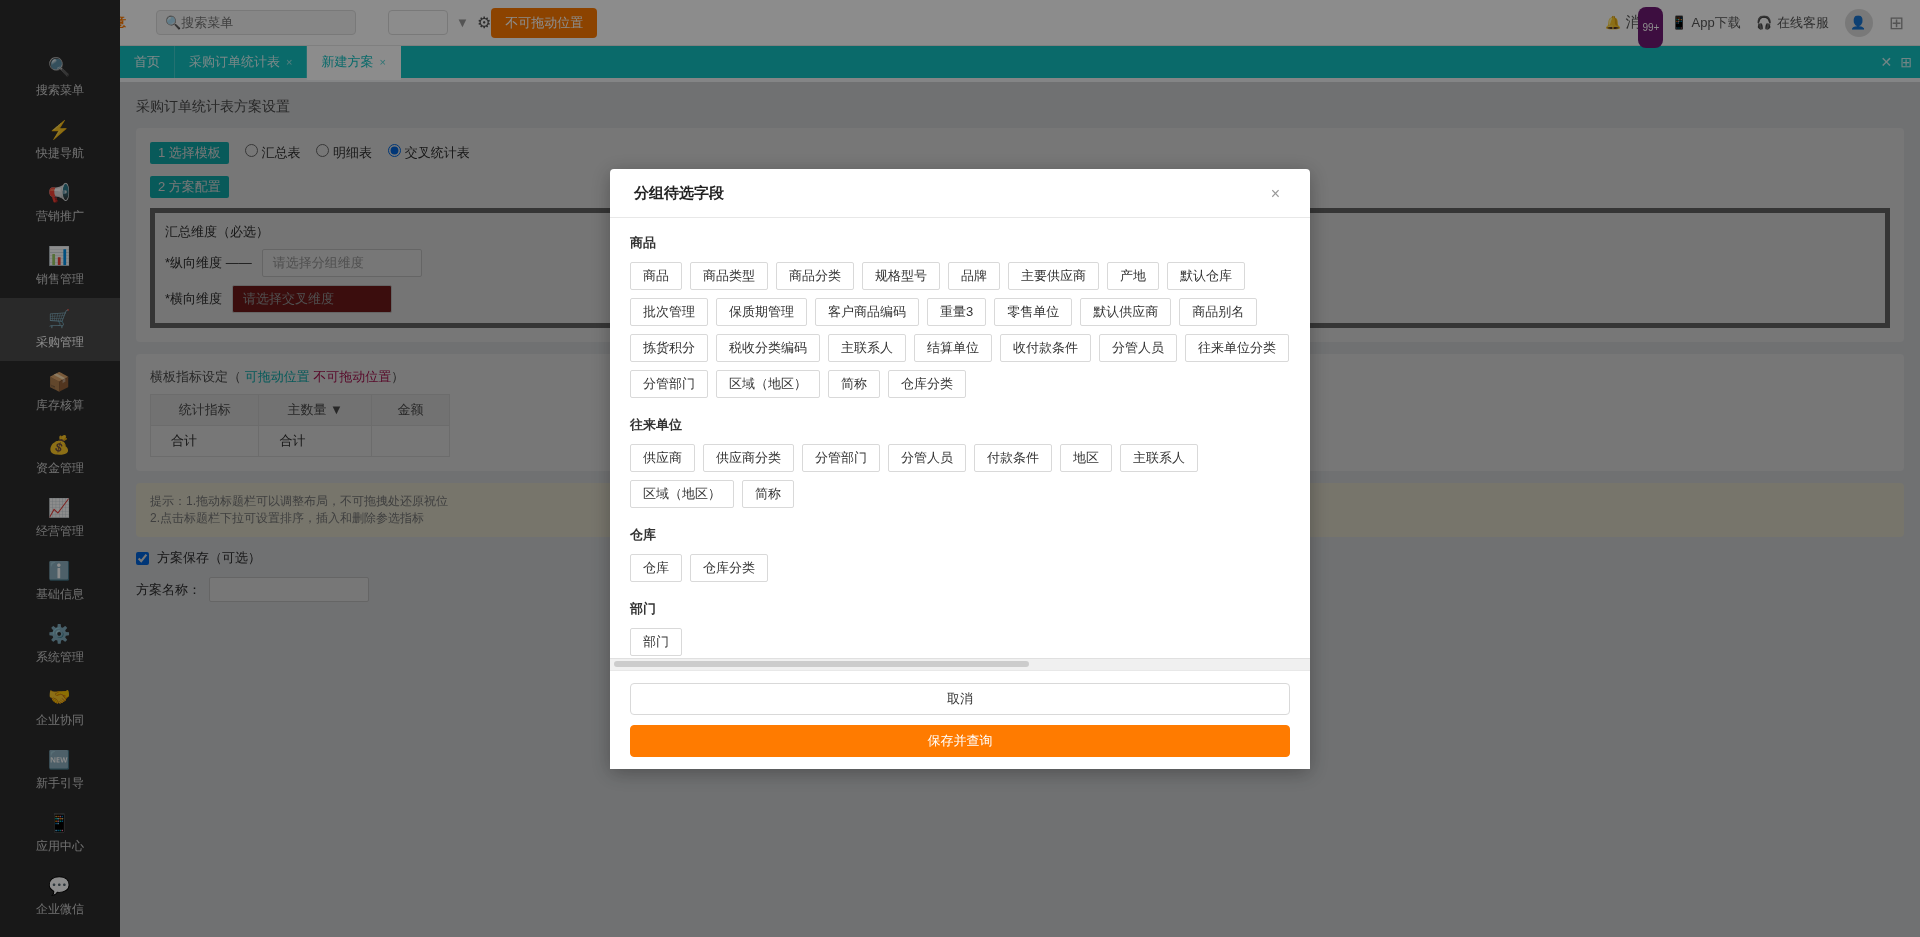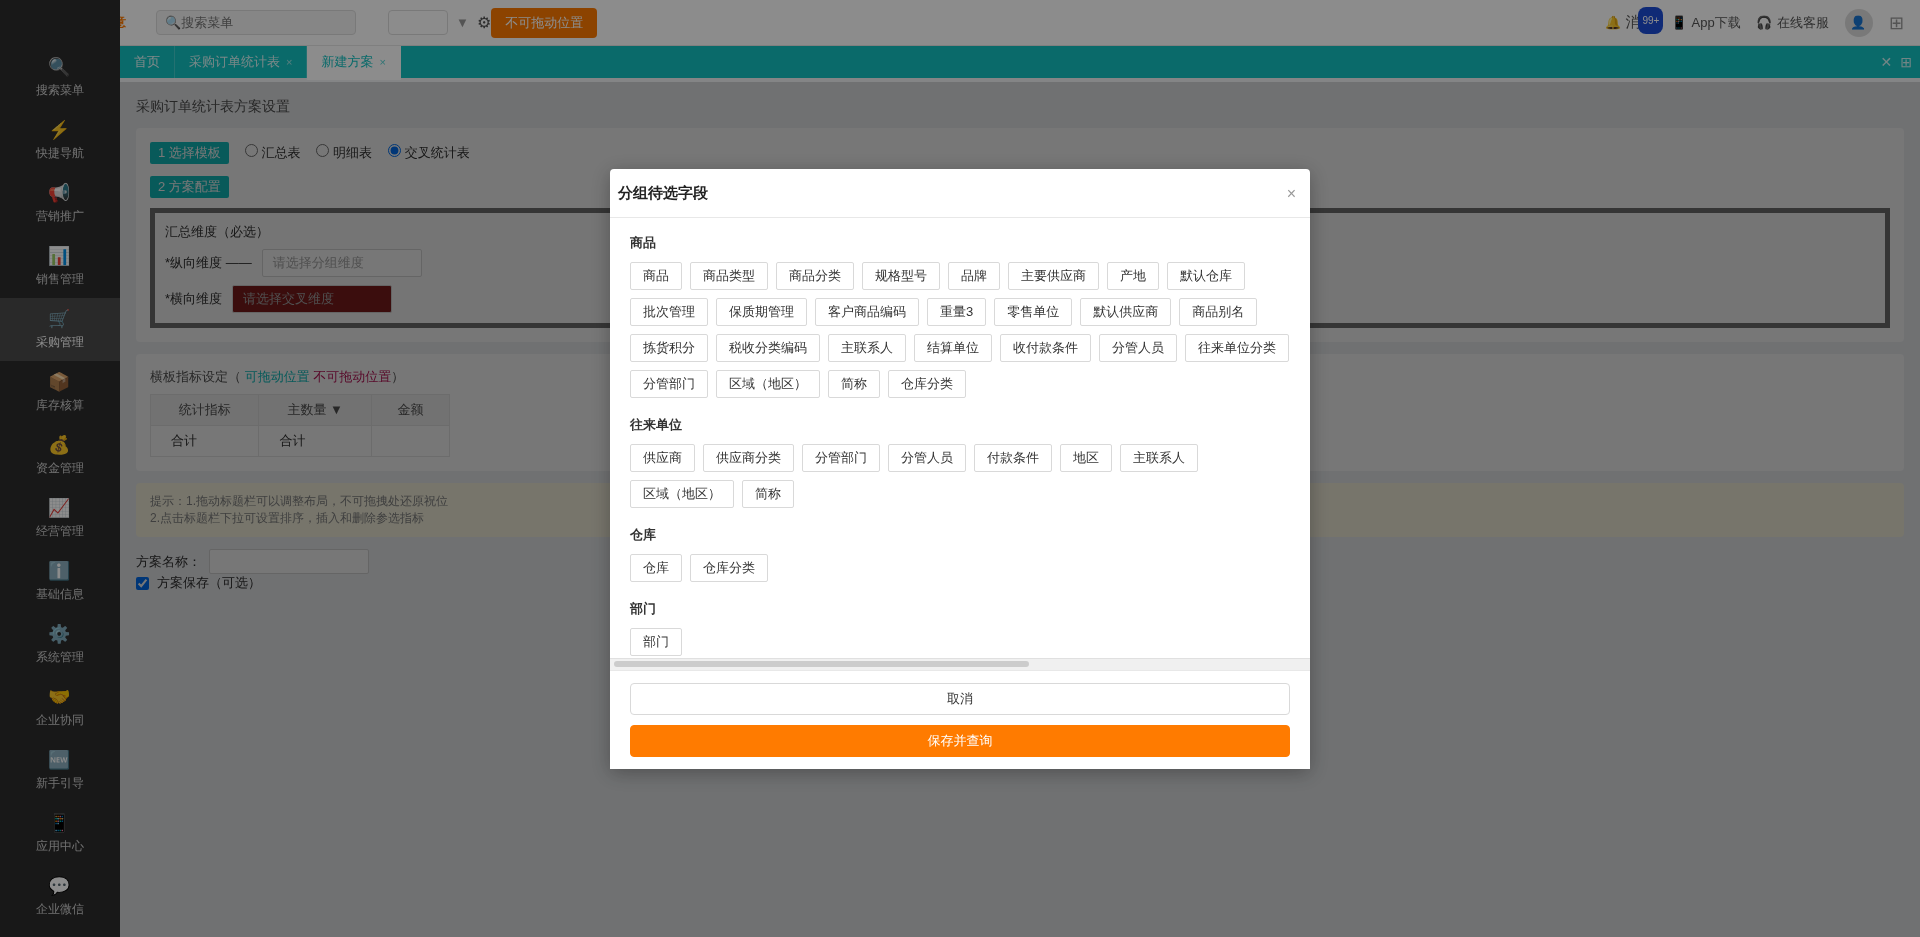--- a/index.html
+++ b/index.html
@@ -72,25 +72,25 @@
     .top-icon-btn {
       display: flex;
       align-items: center;
       gap: 4px;
       color: #555;
       cursor: pointer;
       font-size: 13px;
       position: relative;
     }
     .badge {
-      background: #1d4ed8;
+      background: #701a75;
       color: white;
       font-size: 10px;
       border-radius: 8px;
-      padding: 8px 4px;
+      padding: 15px 4px;
       position: absolute;
       top: -6px;
       right: -8px;
     }
     .gear-icon-top { font-size: 16px; color: #555; cursor: pointer; }
 
     
     .nav-tabs {
       height: 32px;
       background: #13c2c2;
@@ -180,21 +180,21 @@
       width: 700px;
       max-height: 600px;
       display: flex;
       flex-direction: column;
       box-shadow: 0 4px 20px rgba(0,0,0,0.3);
     }
     .modal-header {
       display: flex;
       align-items: center;
       justify-content: space-between;
-      padding: 14px 8px 12px;
+      padding: 14px 24px 12px;
       border-bottom: 1px solid #e8e8e8;
       flex-shrink: 0;
     }
     .modal-title {
       font-size: 15px;
       font-weight: bold;
       color: #222;
     }
     .modal-close {
       cursor: pointer;
@@ -448,27 +448,27 @@
           <td style="border:1px solid #e8e8e8; padding:6px 20px; color:#333;">合计</td>
           <td style="border:1px solid #e8e8e8; padding:6px 20px;"></td>
         </tr>
       </tbody>
     </table>
   </div>
   <div style="background:#fffbe6; padding:10px 14px; border-radius:4px; font-size:12px; color:#888; margin-bottom:12px;">
     <div>提示：1.拖动标题栏可以调整布局，不可拖拽处还原祝位</div>
     <div>2.点击标题栏下拉可设置排序，插入和删除参选指标</div>
   </div>
+  <div style="display:flex; align-items:center; gap:8px; margin-bottom:10px;">
+    <input type="checkbox" checked="" style="">
+    <span>方案保存（可选）</span>
+  </div>
   <div style="display:flex; align-items:center; gap:8px;">
     <span>方案名称：</span>
     <input type="text" style="border: 1px solid rgb(217, 217, 217); padding: 4px 8px; border-radius: 2px; width: 160px;">
-  </div>
-  <div style="display:flex; align-items:center; gap:8px; margin-bottom:10px;">
-    <input type="checkbox" checked="" style="">
-    <span>方案保存（可选）</span>
   </div>
 </div>
 
 <div class="modal-overlay">
   <div class="modal">
     <div class="modal-header">
       <span class="modal-title">分组待选字段</span>
       <span class="modal-close">×</span>
     </div>
     <div class="modal-body">

